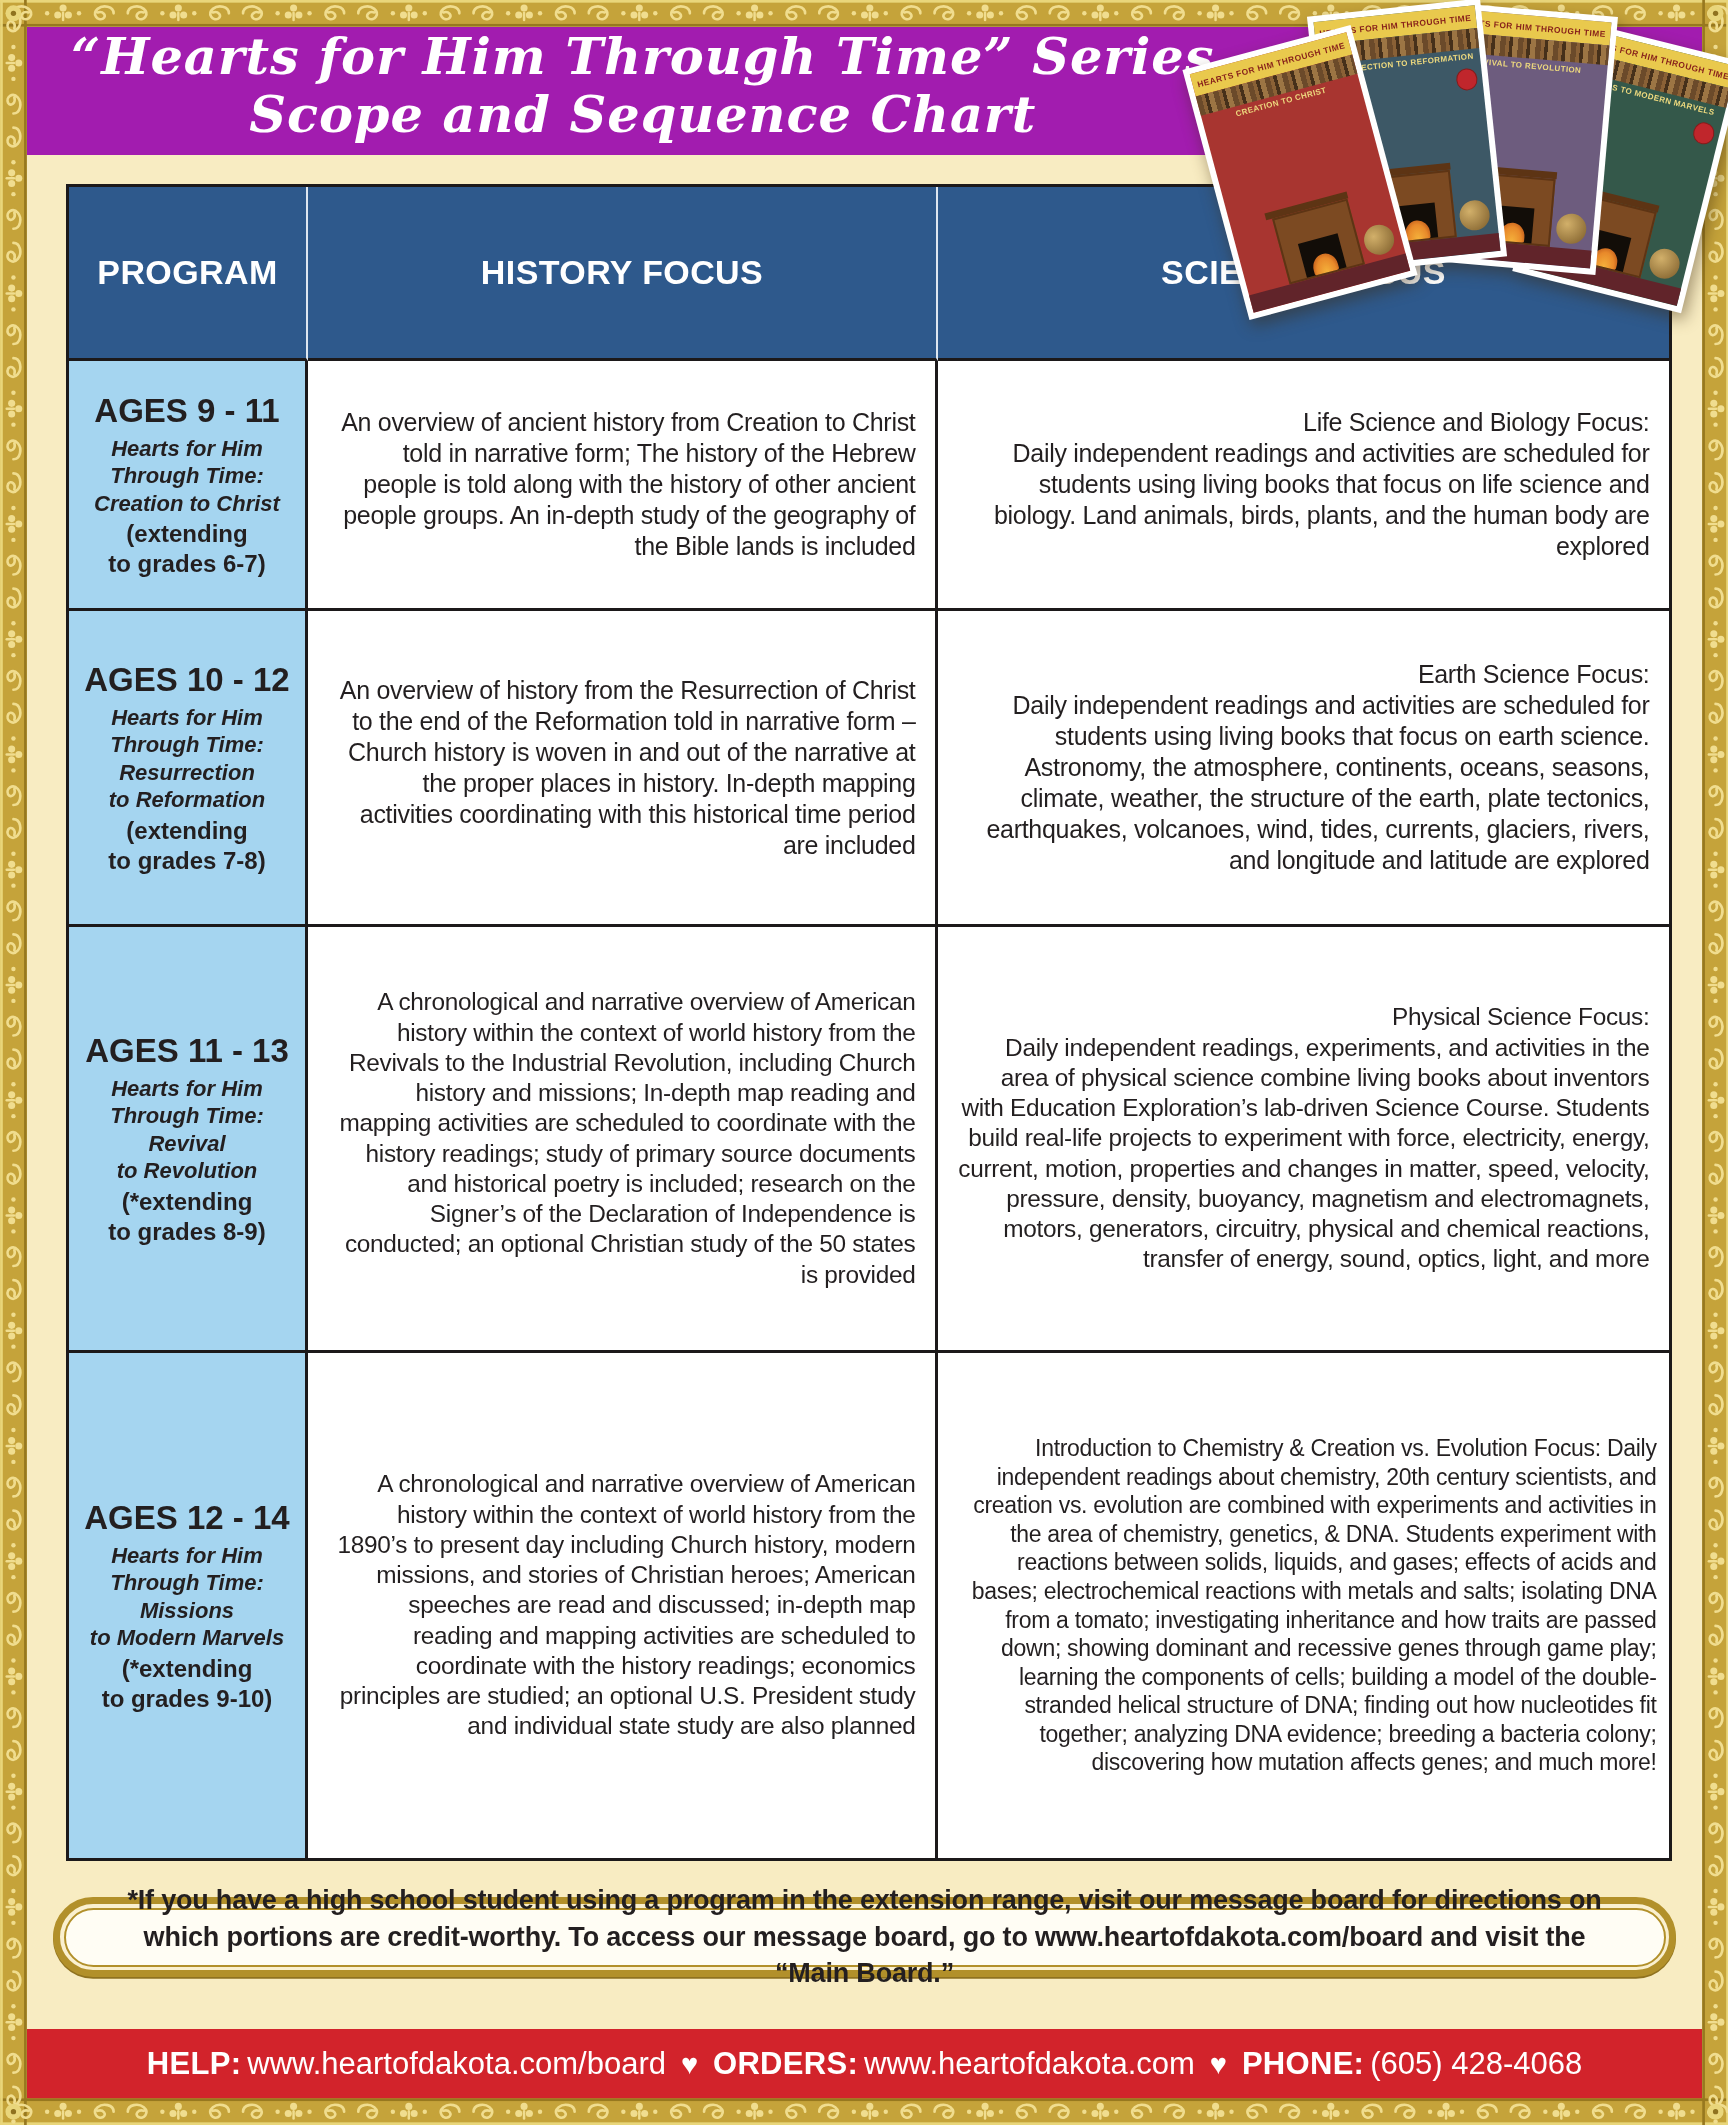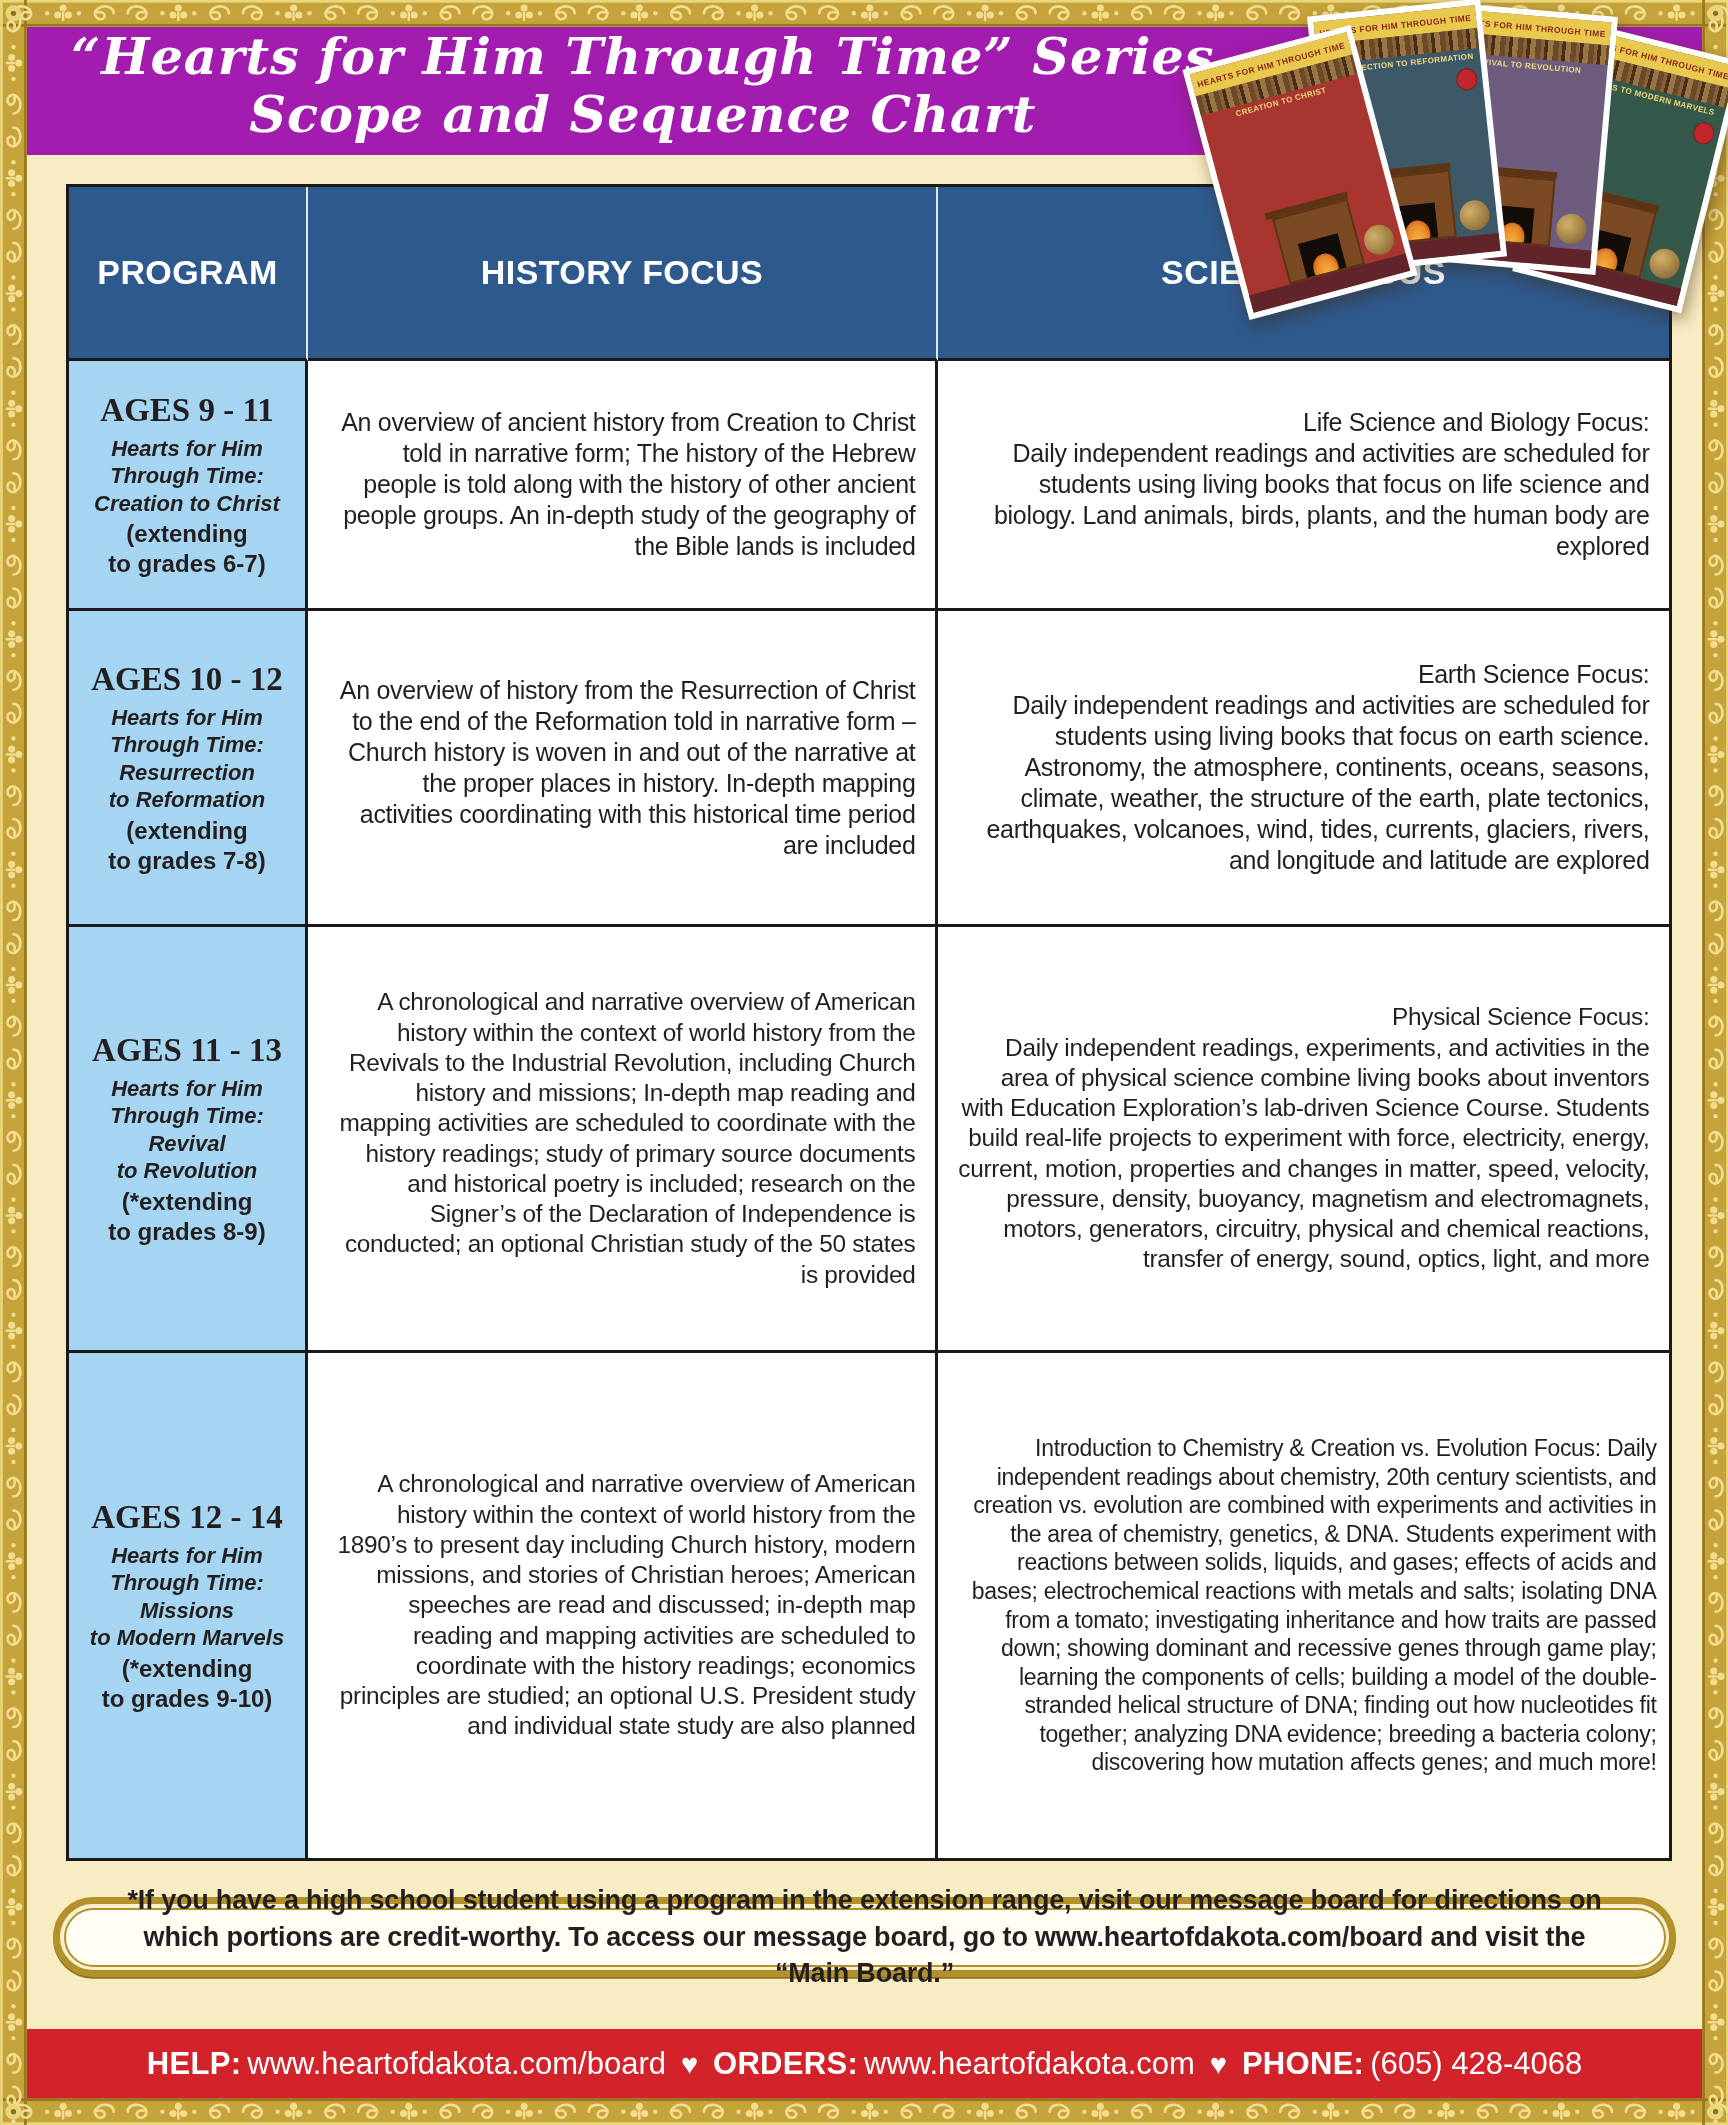--- a/index.html
+++ b/index.html
@@ -62,21 +62,21 @@
   }
   .cell{background:#fff;display:flex;flex-direction:column;align-items:center;justify-content:center;
         box-sizing:border-box;border-right:3.5px solid #1c191a;border-bottom:3.5px solid #1c191a;}
   .cell.last-col{border-right:none;}
   .cell.last-row{border-bottom:none;}
   .hcell{background:#2e598c;border-right:2.7px solid #dde6f0;border-bottom:3.5px solid #1c191a;}
   .hcell.last-col{border-right:none;}
   .hcell span{color:#fff;font-weight:bold;font-size:34px;letter-spacing:0.4px;}
   .pcell{background:#a5d5f0;}
   .prog{text-align:center;line-height:1.25;}
-  .prog .ages{font-size:33px;font-weight:bold;display:block;margin-bottom:3.5px;font-family:Liberation Serif, serif;}
+  .prog .ages{font-size:33px;font-weight:bold;display:block;margin-bottom:3.5px;}
   .prog .series{font-size:22px;font-weight:bold;font-style:italic;display:block;white-space:pre-line;}
   .prog .ext{font-size:24px;font-weight:bold;display:block;white-space:pre-line;margin-top:1.8px;}
   .cell p{margin:0;padding:0 19.5px;text-align:right;font-size:25px;line-height:1.24;
           letter-spacing:-0.3px;white-space:pre-line;}
   .r3 p{font-size:24.4px;}
   .r4 p{font-size:24.4px;}
   .r4 p.sci{font-size:23px;padding:0 12.4px;}
   
   .footnote{
     position:absolute;left:53px;top:1897px;width:1623px;height:80px;z-index:2;

